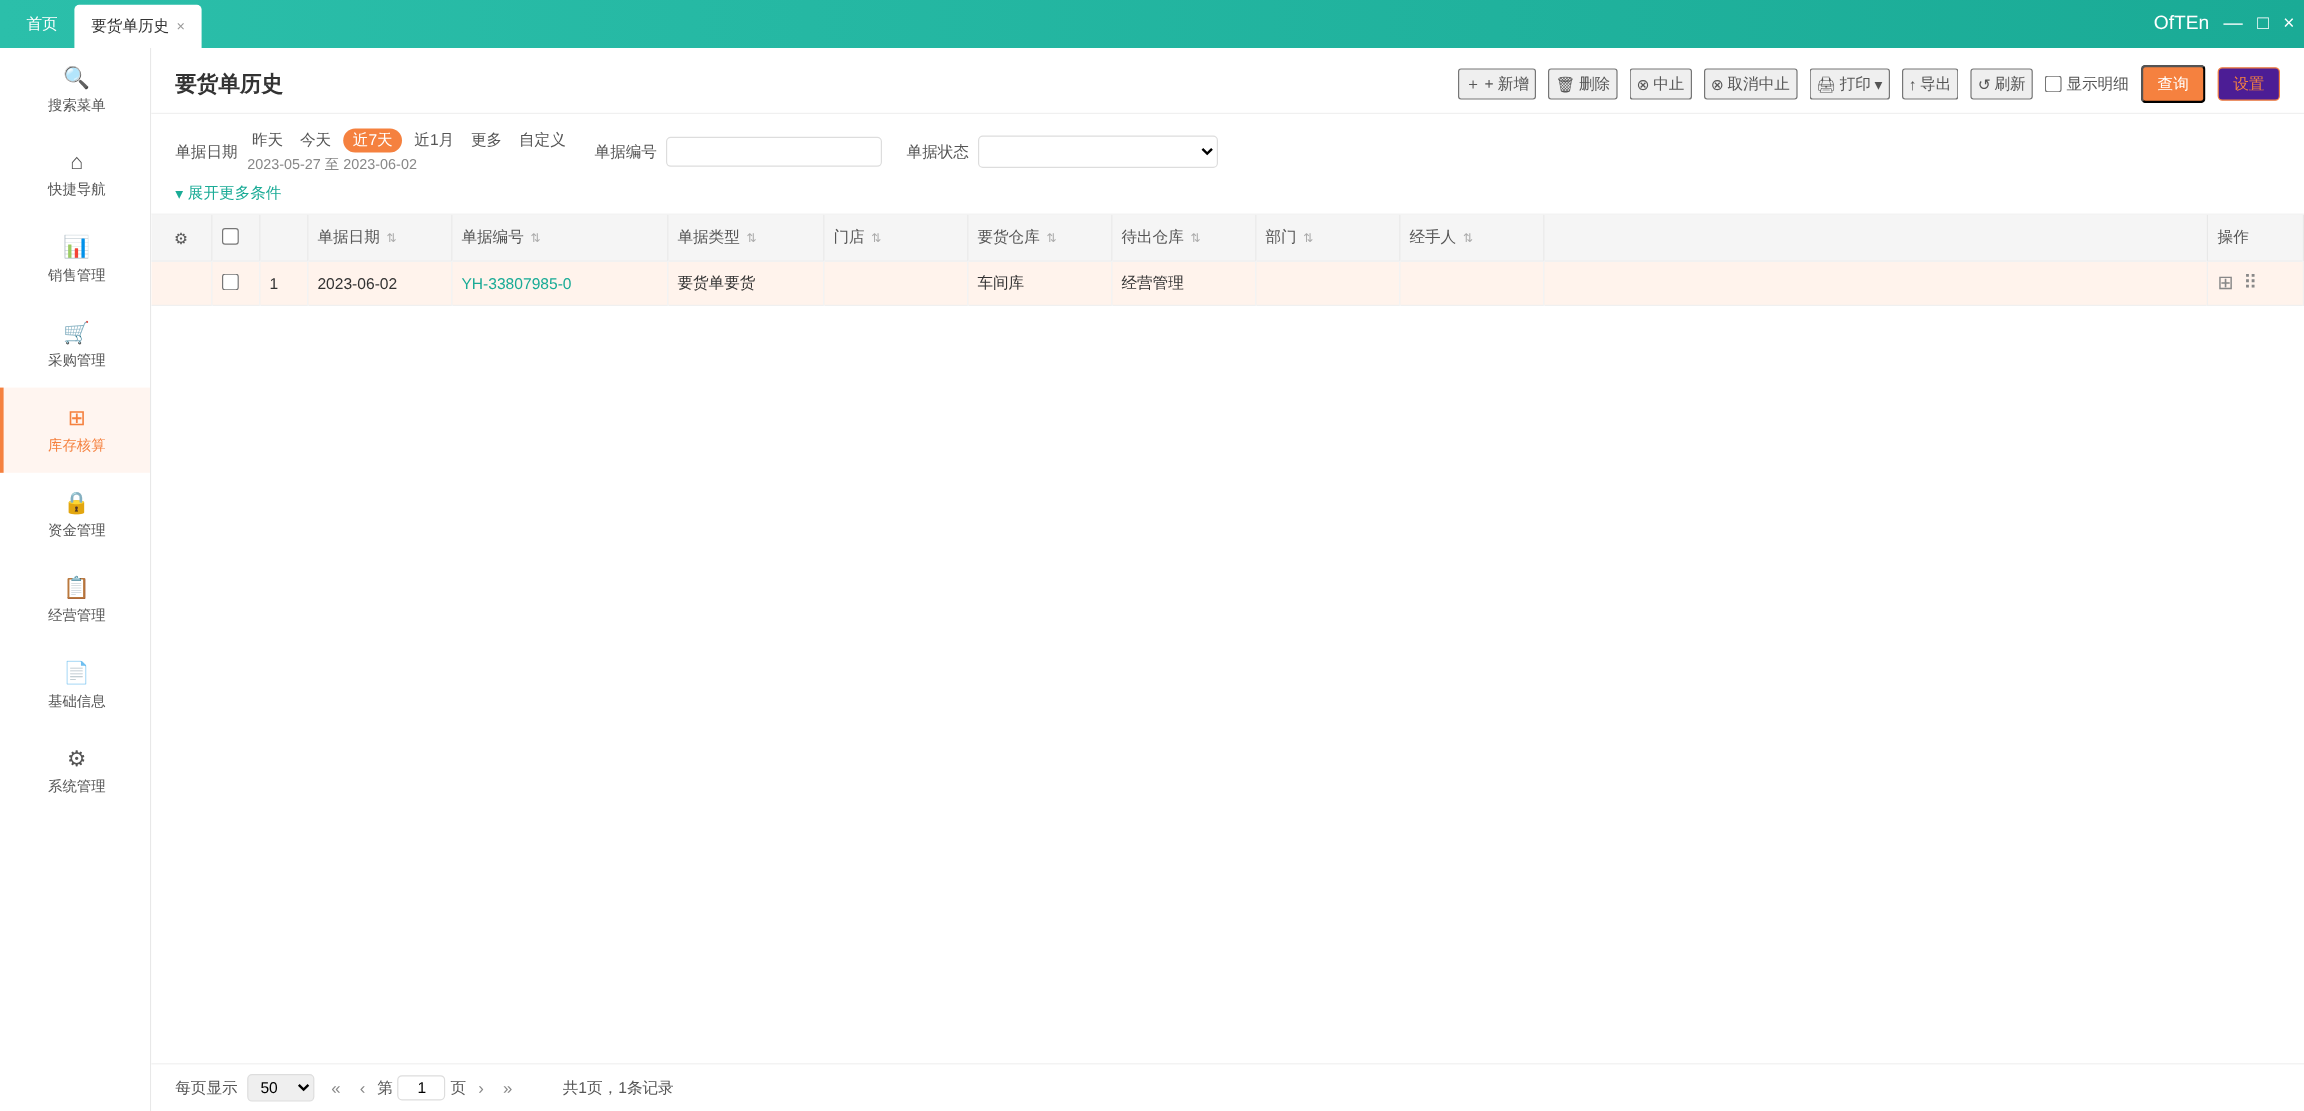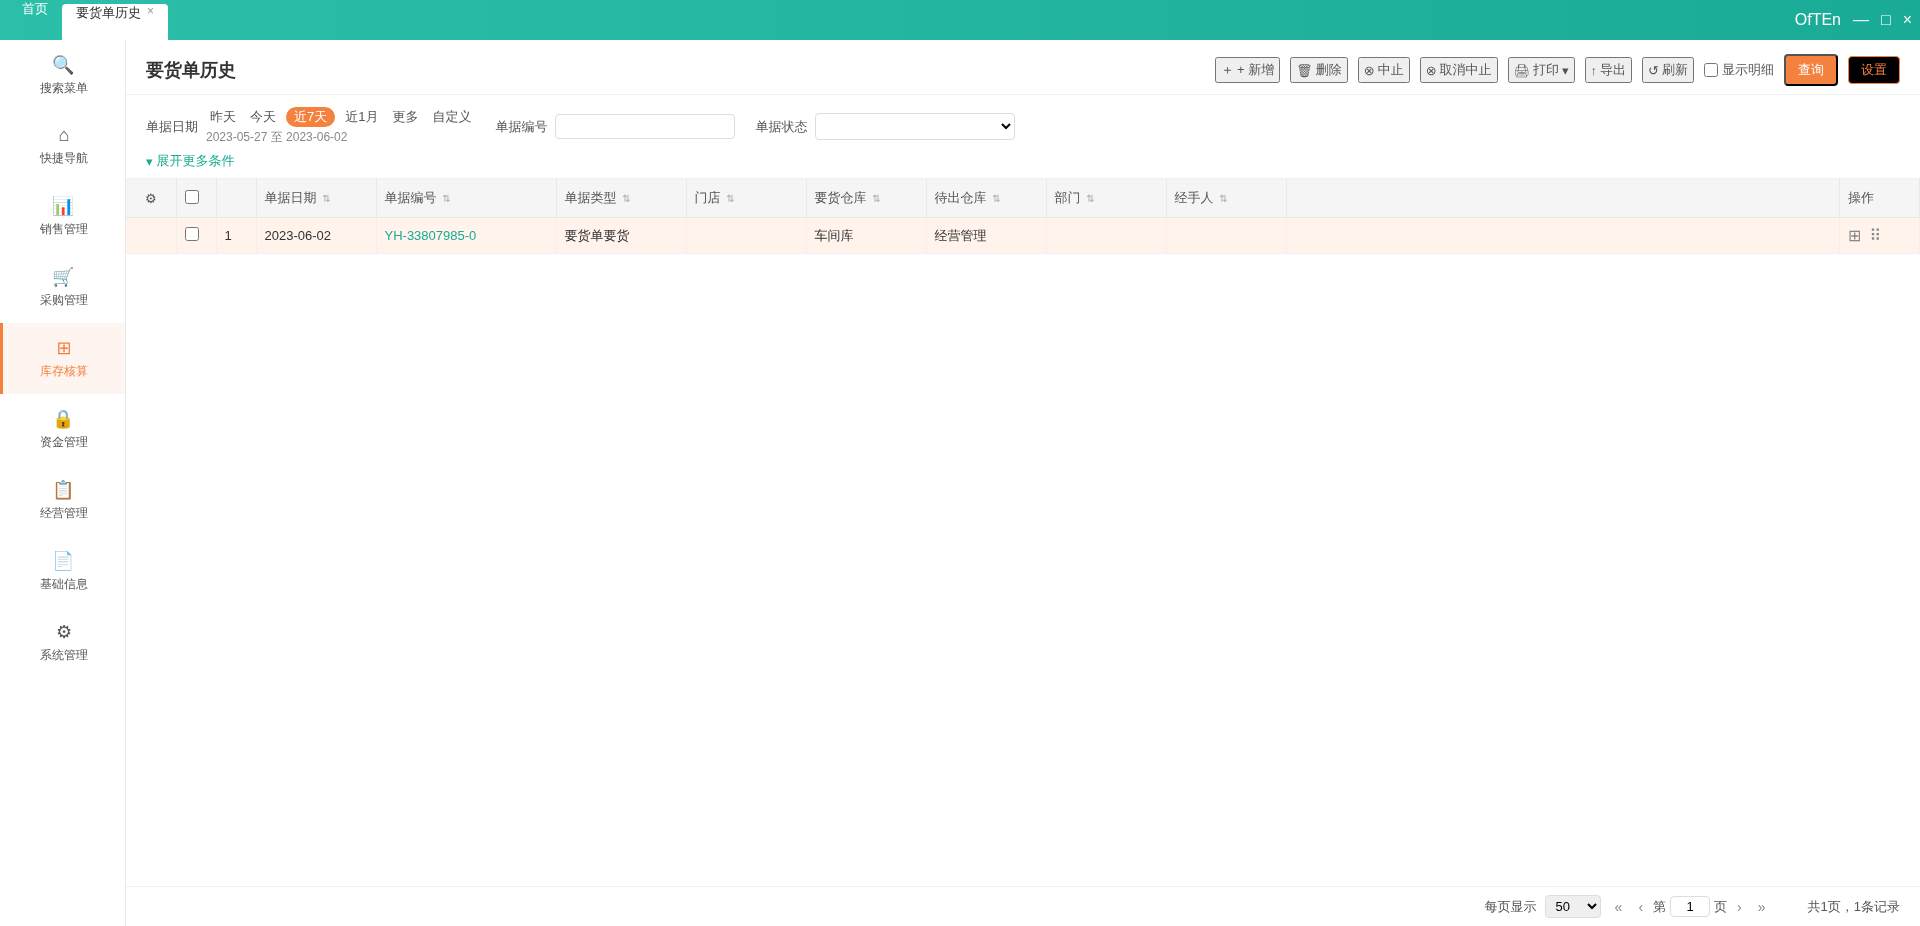--- a/index.html
+++ b/index.html
@@ -10,20 +10,21 @@
       height: 40px;
       background: linear-gradient(90deg, #2bbfaa 0%, #1aab96 100%);
       display: flex;
       align-items: center;
       padding: 0 8px;
       flex-shrink: 0;
     }
     .top-bar-tab {
       height: 40px;
       display: flex;
+      align-items: center;
       padding: 0 14px;
       color: white;
       cursor: pointer;
       font-size: 13px;
       white-space: nowrap;
     }
     .top-bar-tab.active {
       background: white;
       color: #333;
       border-radius: 4px 4px 0 0;
@@ -132,21 +133,21 @@
       font-size: 13px;
       padding: 2px 4px;
     }
     .toolbar-btn.primary {
       background: #f5813f;
       color: white;
       border-radius: 4px;
       padding: 5px 12px;
     }
     .toolbar-btn.outline {
-      background: #000000;
+      background: #4c1d95;
       color: #f5813f;
       border: 1px solid #f5813f;
       border-radius: 4px;
       padding: 4px 12px;
     }
     .display-detail {
       display: flex;
       align-items: center;
       gap: 4px;
       cursor: pointer;
@@ -290,21 +291,21 @@
       border-top: 1px solid #f0e0d0;
       color: #555;
       font-size: 13px;
       flex-shrink: 0;
     }
 
     
     .pagination {
       display: flex;
       align-items: center;
-      justify-content: flex-end;
+      justify-content: flex-start;
       padding: 8px 20px;
       gap: 8px;
       background: white;
       border-top: 1px solid #f0f0f0;
       flex-shrink: 0;
     }
     .pagination-label { color: #555; font-size: 13px; }
     .pagination-select {
       border: 1px solid #ddd;
       border-radius: 4px;

